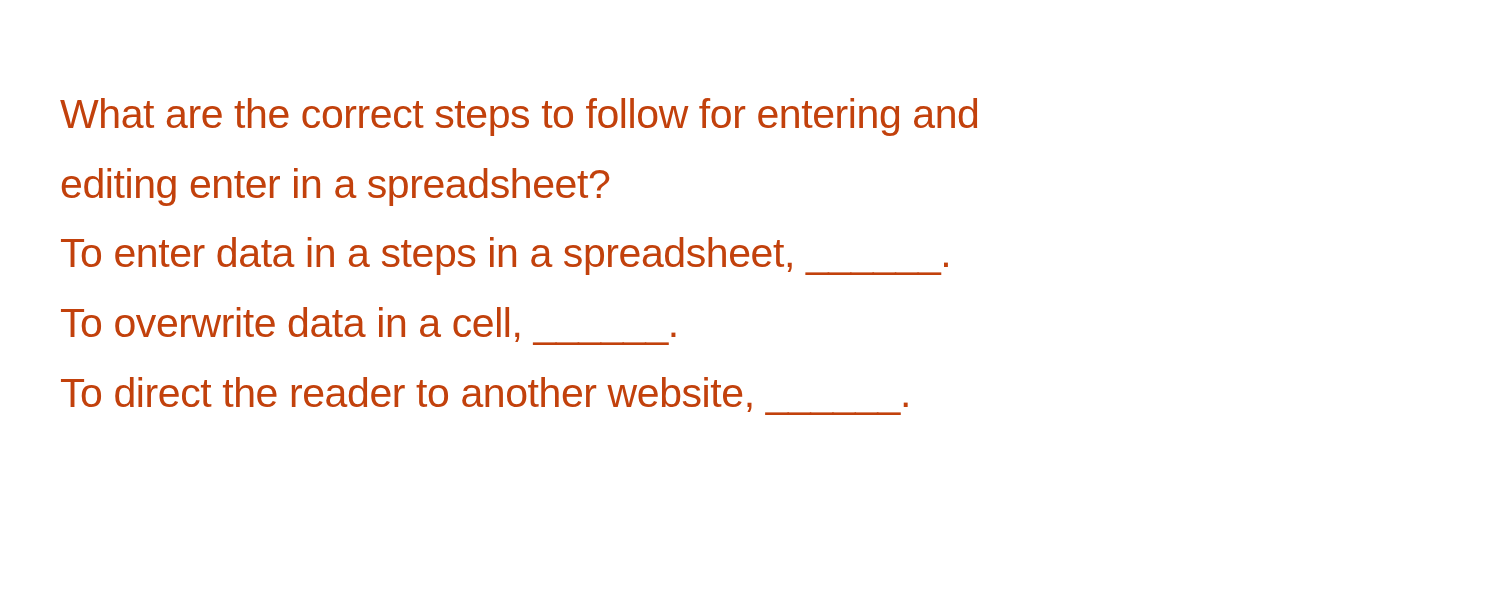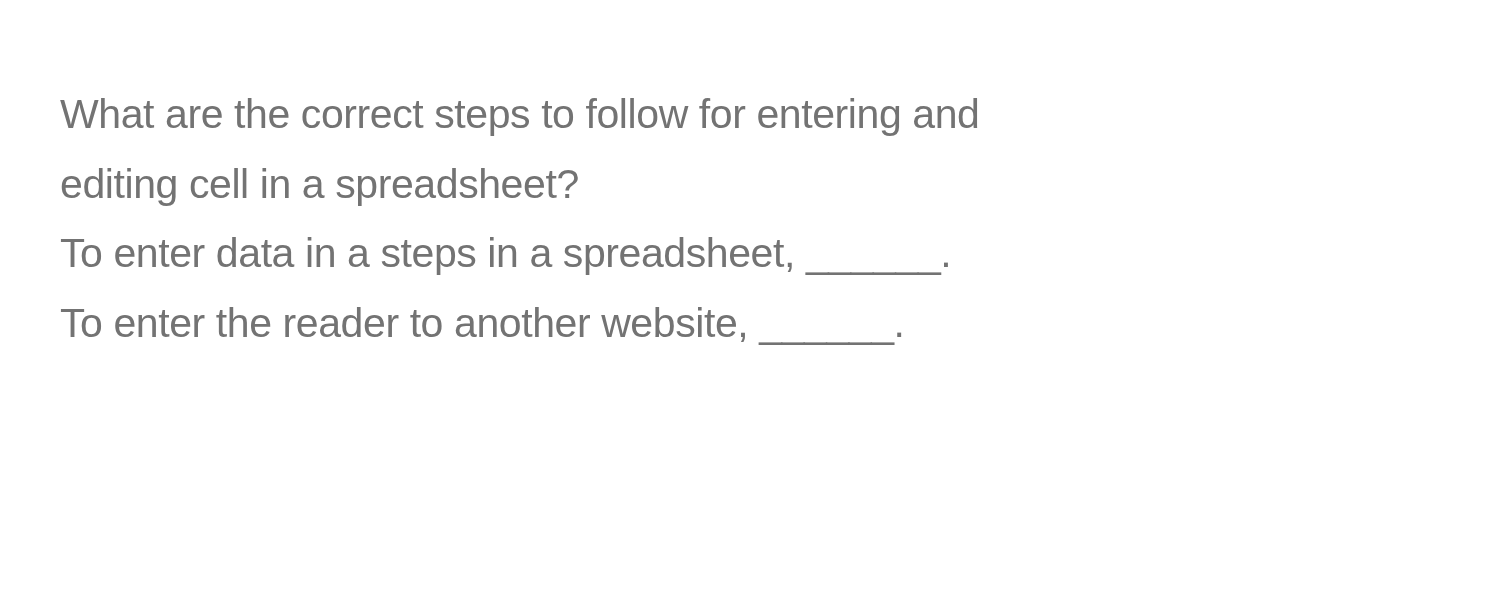--- a/index.html
+++ b/index.html
@@ -10,29 +10,30 @@
     body {
       width: 1500px;
       height: 600px;
       background: #ffffff;
       font-family: -apple-system, BlinkMacSystemFont, "Segoe UI", Helvetica, Arial, sans-serif;
       padding: 80px 60px;
     }
     .content {
       font-size: 41px;
       line-height: 1.7;
-      color: #737373;
+      color: #c2410c;
       font-weight: 400;
       letter-spacing: -0.01em;
     }
     .line {
       display: block;
     }
   </style>
 </head>
 <body>
 
 <div class="content">
   <span class="line">What are the correct steps to follow for entering and</span>
-  <span class="line">editing cell in a spreadsheet?</span>
+  <span class="line">editing enter in a spreadsheet?</span>
   <span class="line">To enter data in a steps in a spreadsheet, ______.</span>
-  <span class="line">To enter the reader to another website, ______.</span>
+  <span class="line">To overwrite data in a cell, ______.</span>
+  <span class="line">To direct the reader to another website, ______.</span>
 </div>
 
 </body></html>

